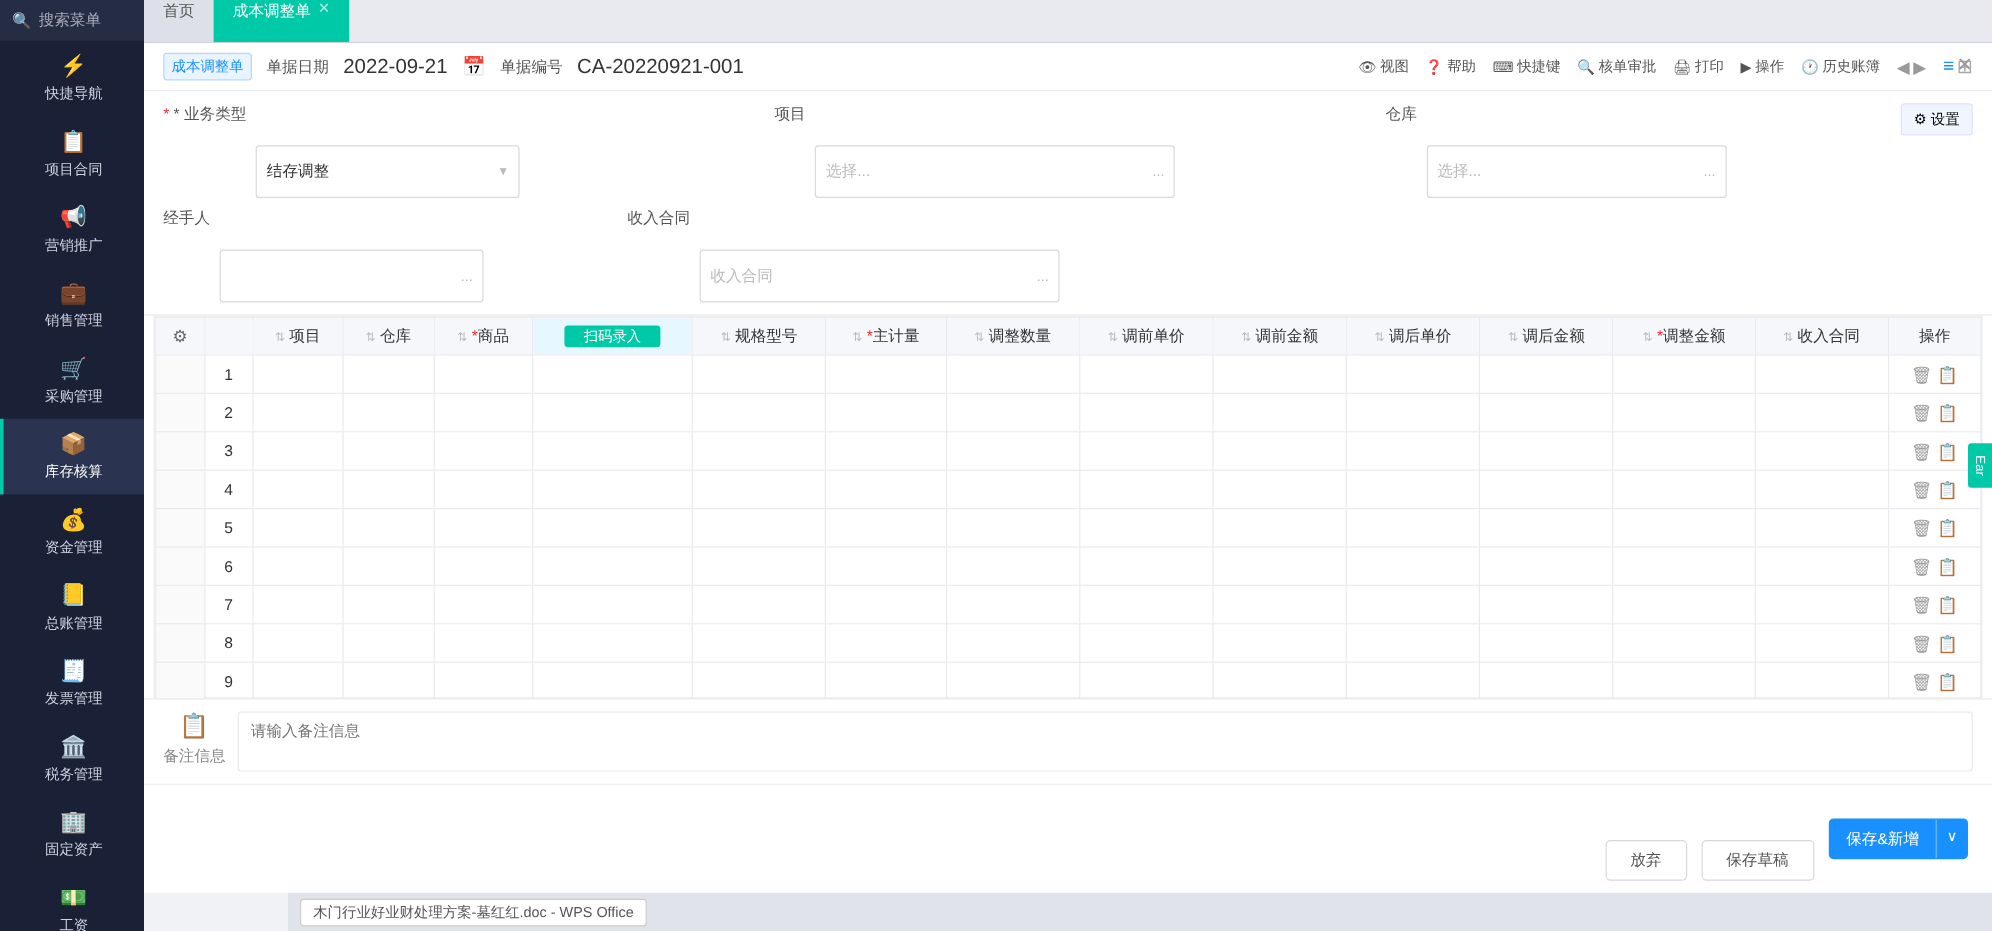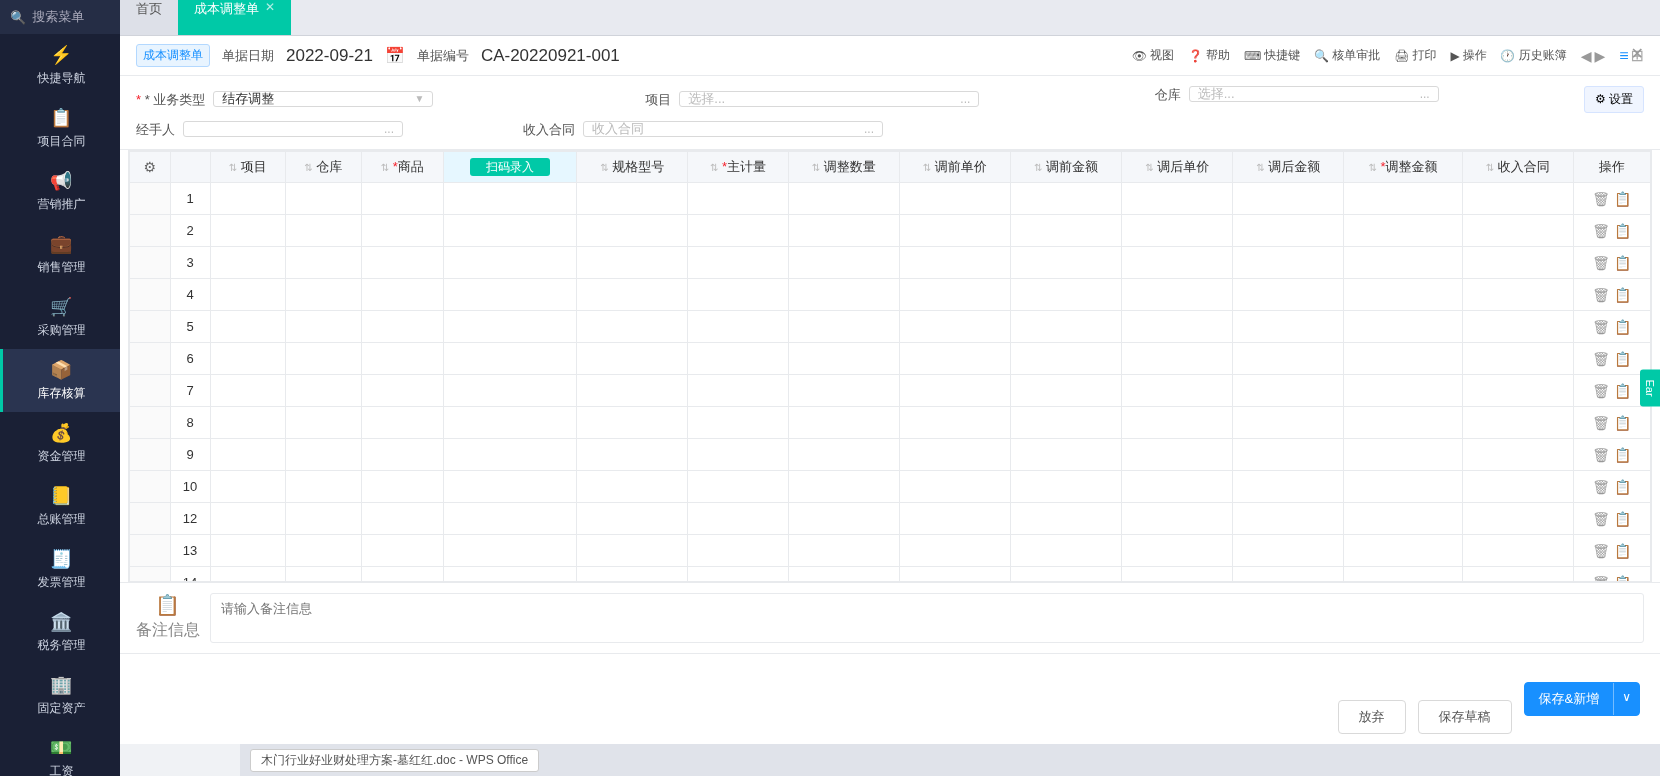--- a/index.html
+++ b/index.html
@@ -153,32 +153,33 @@
       color: #555;
       white-space: nowrap;
       flex-shrink: 0;
     }
     .form-field label.required::before {
       content: '* ';
       color: #f5222d;
     }
     .form-input {
       flex: 1;
-      height: 16px;
+      height: 44px;
       border: 1px solid #d9d9d9;
       border-radius: 3px;
       padding: 0 8px;
       font-size: 13px;
       color: #333;
       display: flex;
       align-items: center;
       justify-content: space-between;
       cursor: pointer;
       background: #fff;
       max-width: 320px;
+      margin-top: 35px;
     }
     .form-input .placeholder { color: #bbb; }
     .form-input .dropdown-arrow { color: #bbb; font-size: 10px; }
     .dots-btn { color: #bbb; font-size: 12px; cursor: pointer; }
 
     
     .settings-btn {
       background: #f0f5ff;
       border: 1px solid #d6e4ff;
       color: #000000;
@@ -260,21 +261,21 @@
       border-top: 1px solid #e8eaed;
       flex-shrink: 0;
     }
     .remark-icon-box {
       display: flex;
       flex-direction: column;
       align-items: center;
       gap: 3px;
     }
     .remark-icon { font-size: 20px; color: #aaa; }
-    .remark-label { font-size: 16px; color: #888; }
+    .remark-label { font-size: 13px; color: #888; }
     .remark-input {
       flex: 1;
       height: 50px;
       border: 1px solid #e8eaed;
       border-radius: 3px;
       padding: 6px 10px;
       font-size: 13px;
       color: #bbb;
       outline: none;
       resize: none;

